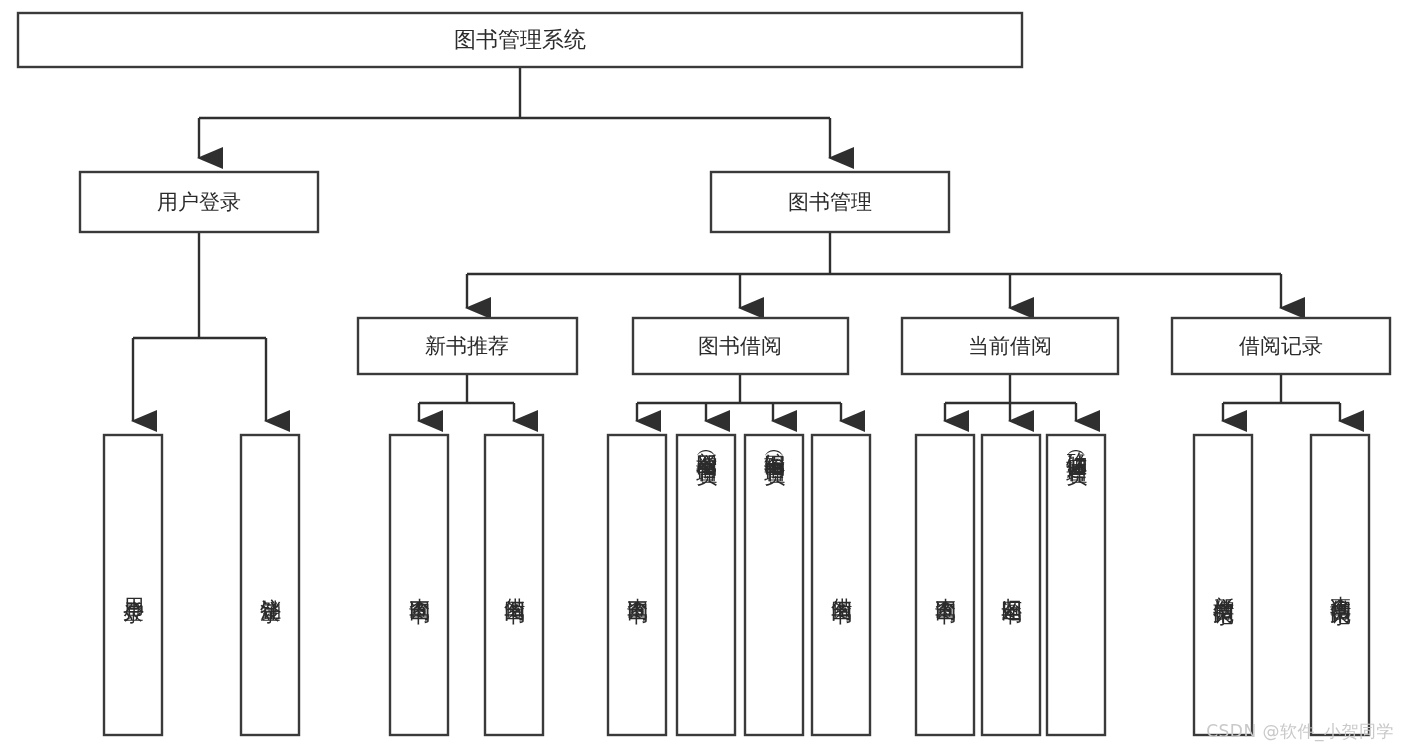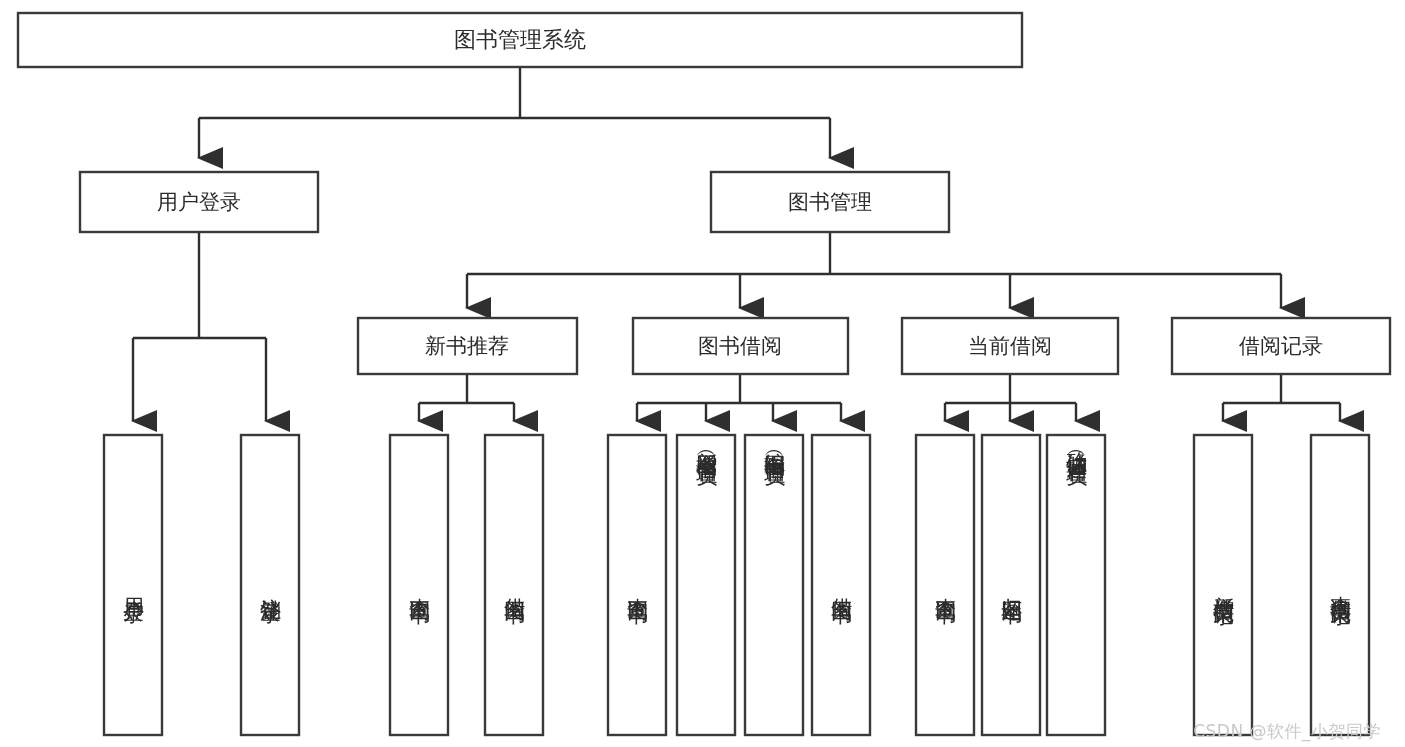--- a/index.html
+++ b/index.html
@@ -59,21 +59,21 @@
     stroke: #2f2f2f;
     stroke-width: 2.4;
     fill: none;
     stroke-linecap: butt;
   }
   .arrow-head {
     fill: #2f2f2f;
   }
   .watermark {
     position: absolute;
-    right: 24px;
+    right: 11px;
     bottom: 4px;
     font-family: "DejaVu Sans", "Liberation Sans", sans-serif;
     font-size: 17px;
     color: #c9c9c9;
     letter-spacing: 0.5px;
     white-space: nowrap;
   }
 </style>
 </head>
 <body>

